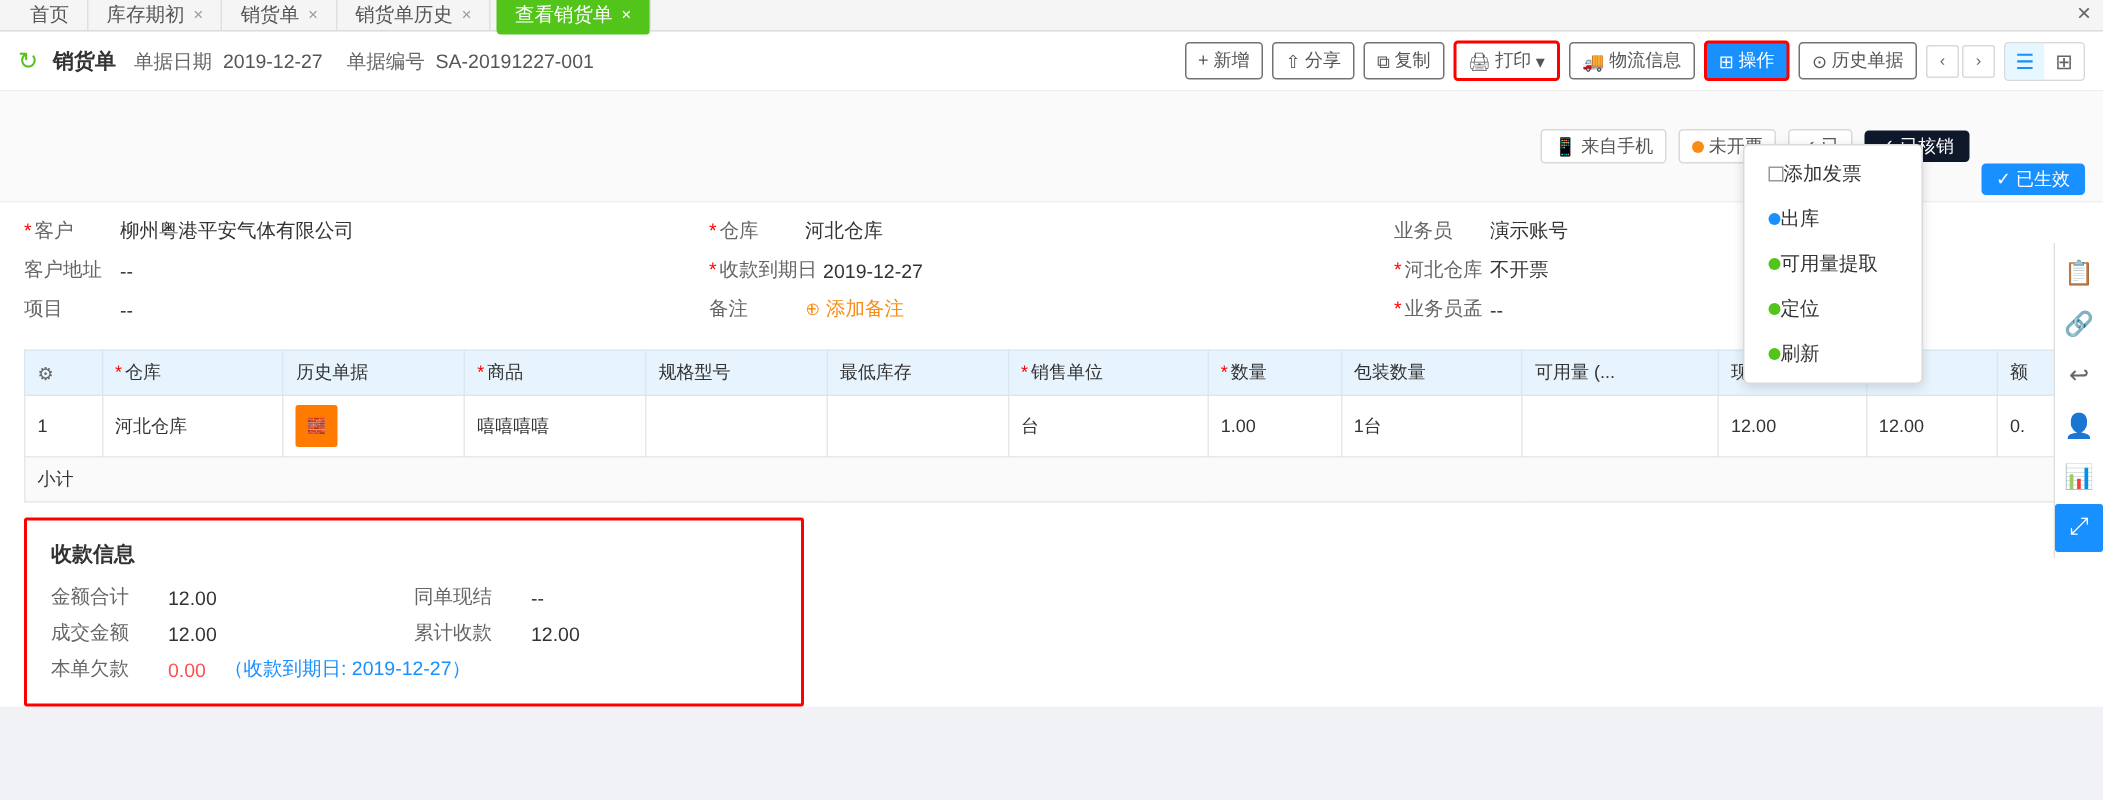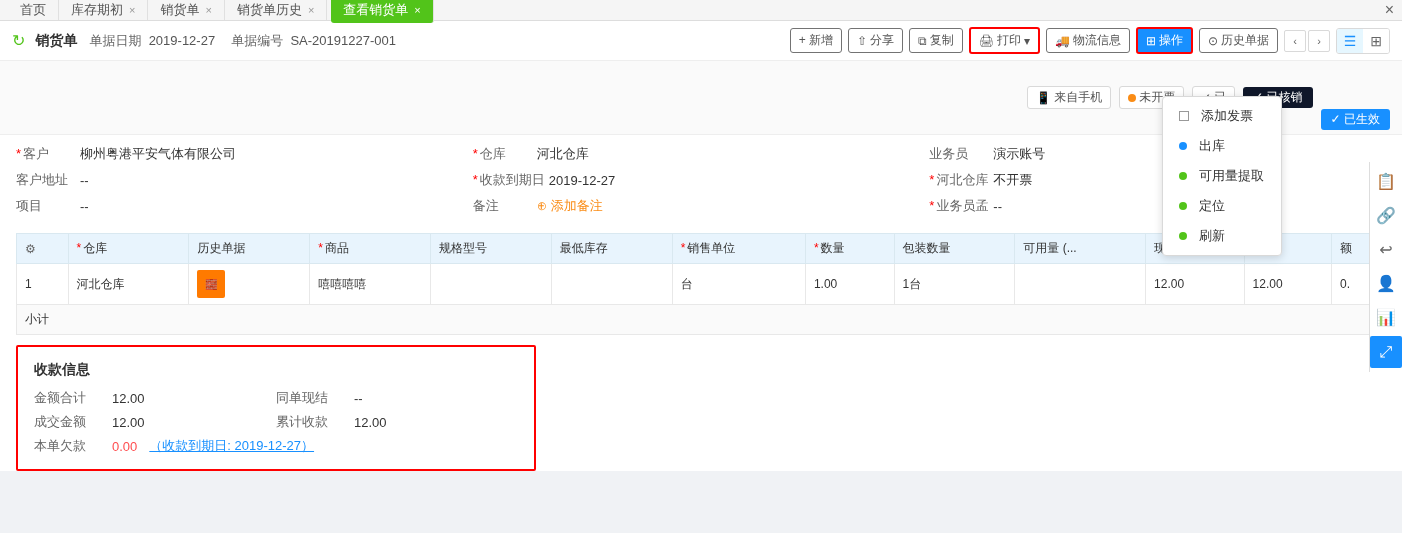--- a/index.html
+++ b/index.html
@@ -88,21 +88,21 @@
     }
     .sidebar-icon { width: 32px; height: 32px; display: flex; align-items: center; justify-content: center; cursor: pointer; color: #666; font-size: 16px; border-radius: 2px; }
     .sidebar-icon-blue { color: #fff; background: #1890ff; }
 
     
     .dropdown-menu {
       position: fixed; top: 96px; right: 120px; background: #fff;
       border: 1px solid #d9d9d9; border-radius: 4px; box-shadow: 0 2px 8px rgba(0,0,0,0.15);
       z-index: 1000; min-width: 120px; padding: 4px 0;
     }
-    .dropdown-item { display: flex; align-items: center; gap: 12px; padding: 6px 16px; cursor: pointer; font-size: 13px; color: #333; }
+    .dropdown-item { display: flex; align-items: center; gap: 0; padding: 6px 16px; cursor: pointer; font-size: 13px; color: #333; }
     .dropdown-dot-blue { width: 8px; height: 8px; border-radius: 50%; background: #1890ff; }
     .dropdown-dot-cyan { width: 8px; height: 8px; border-radius: 50%; background: #52c41a; }
     .dropdown-square { width: 10px; height: 10px; border: 1px solid #999; display: inline-block; }
     .red-border-btn { border: 2px solid red !important; }
 
     
     .nav-arrows { display: flex; gap: 2px; }
     .nav-arrow { width: 22px; height: 22px; display: flex; align-items: center; justify-content: center; border: 1px solid #d9d9d9; border-radius: 2px; cursor: pointer; font-size: 11px; color: #666; }
 
     
@@ -327,21 +327,21 @@
         <span class="summary-label">成交金额</span>
         <span class="summary-value">12.00</span>
       </div>
       <div class="summary-row">
         <span class="summary-label">累计收款</span>
         <span class="summary-value">12.00</span>
       </div>
       <div class="summary-row" style="grid-column: 1 / -1;">
         <span class="summary-label">本单欠款</span>
         <span class="summary-value-red">0.00</span>
-        <span class="summary-value" style="color:#1890ff;margin-left:4px;text-decoration:underline;">（收款到期日: 2019-12-27）</span>
+        <span class="summary-value" style="color:#1890ff;margin-left:4px;">（收款到期日: 2019-12-27）</span>
       </div>
     </div>
   </div>
 
 </div>
 
 <div class="dropdown-menu">
   <div class="dropdown-item">
     <span class="dropdown-square"></span>
     <span>添加发票</span>

